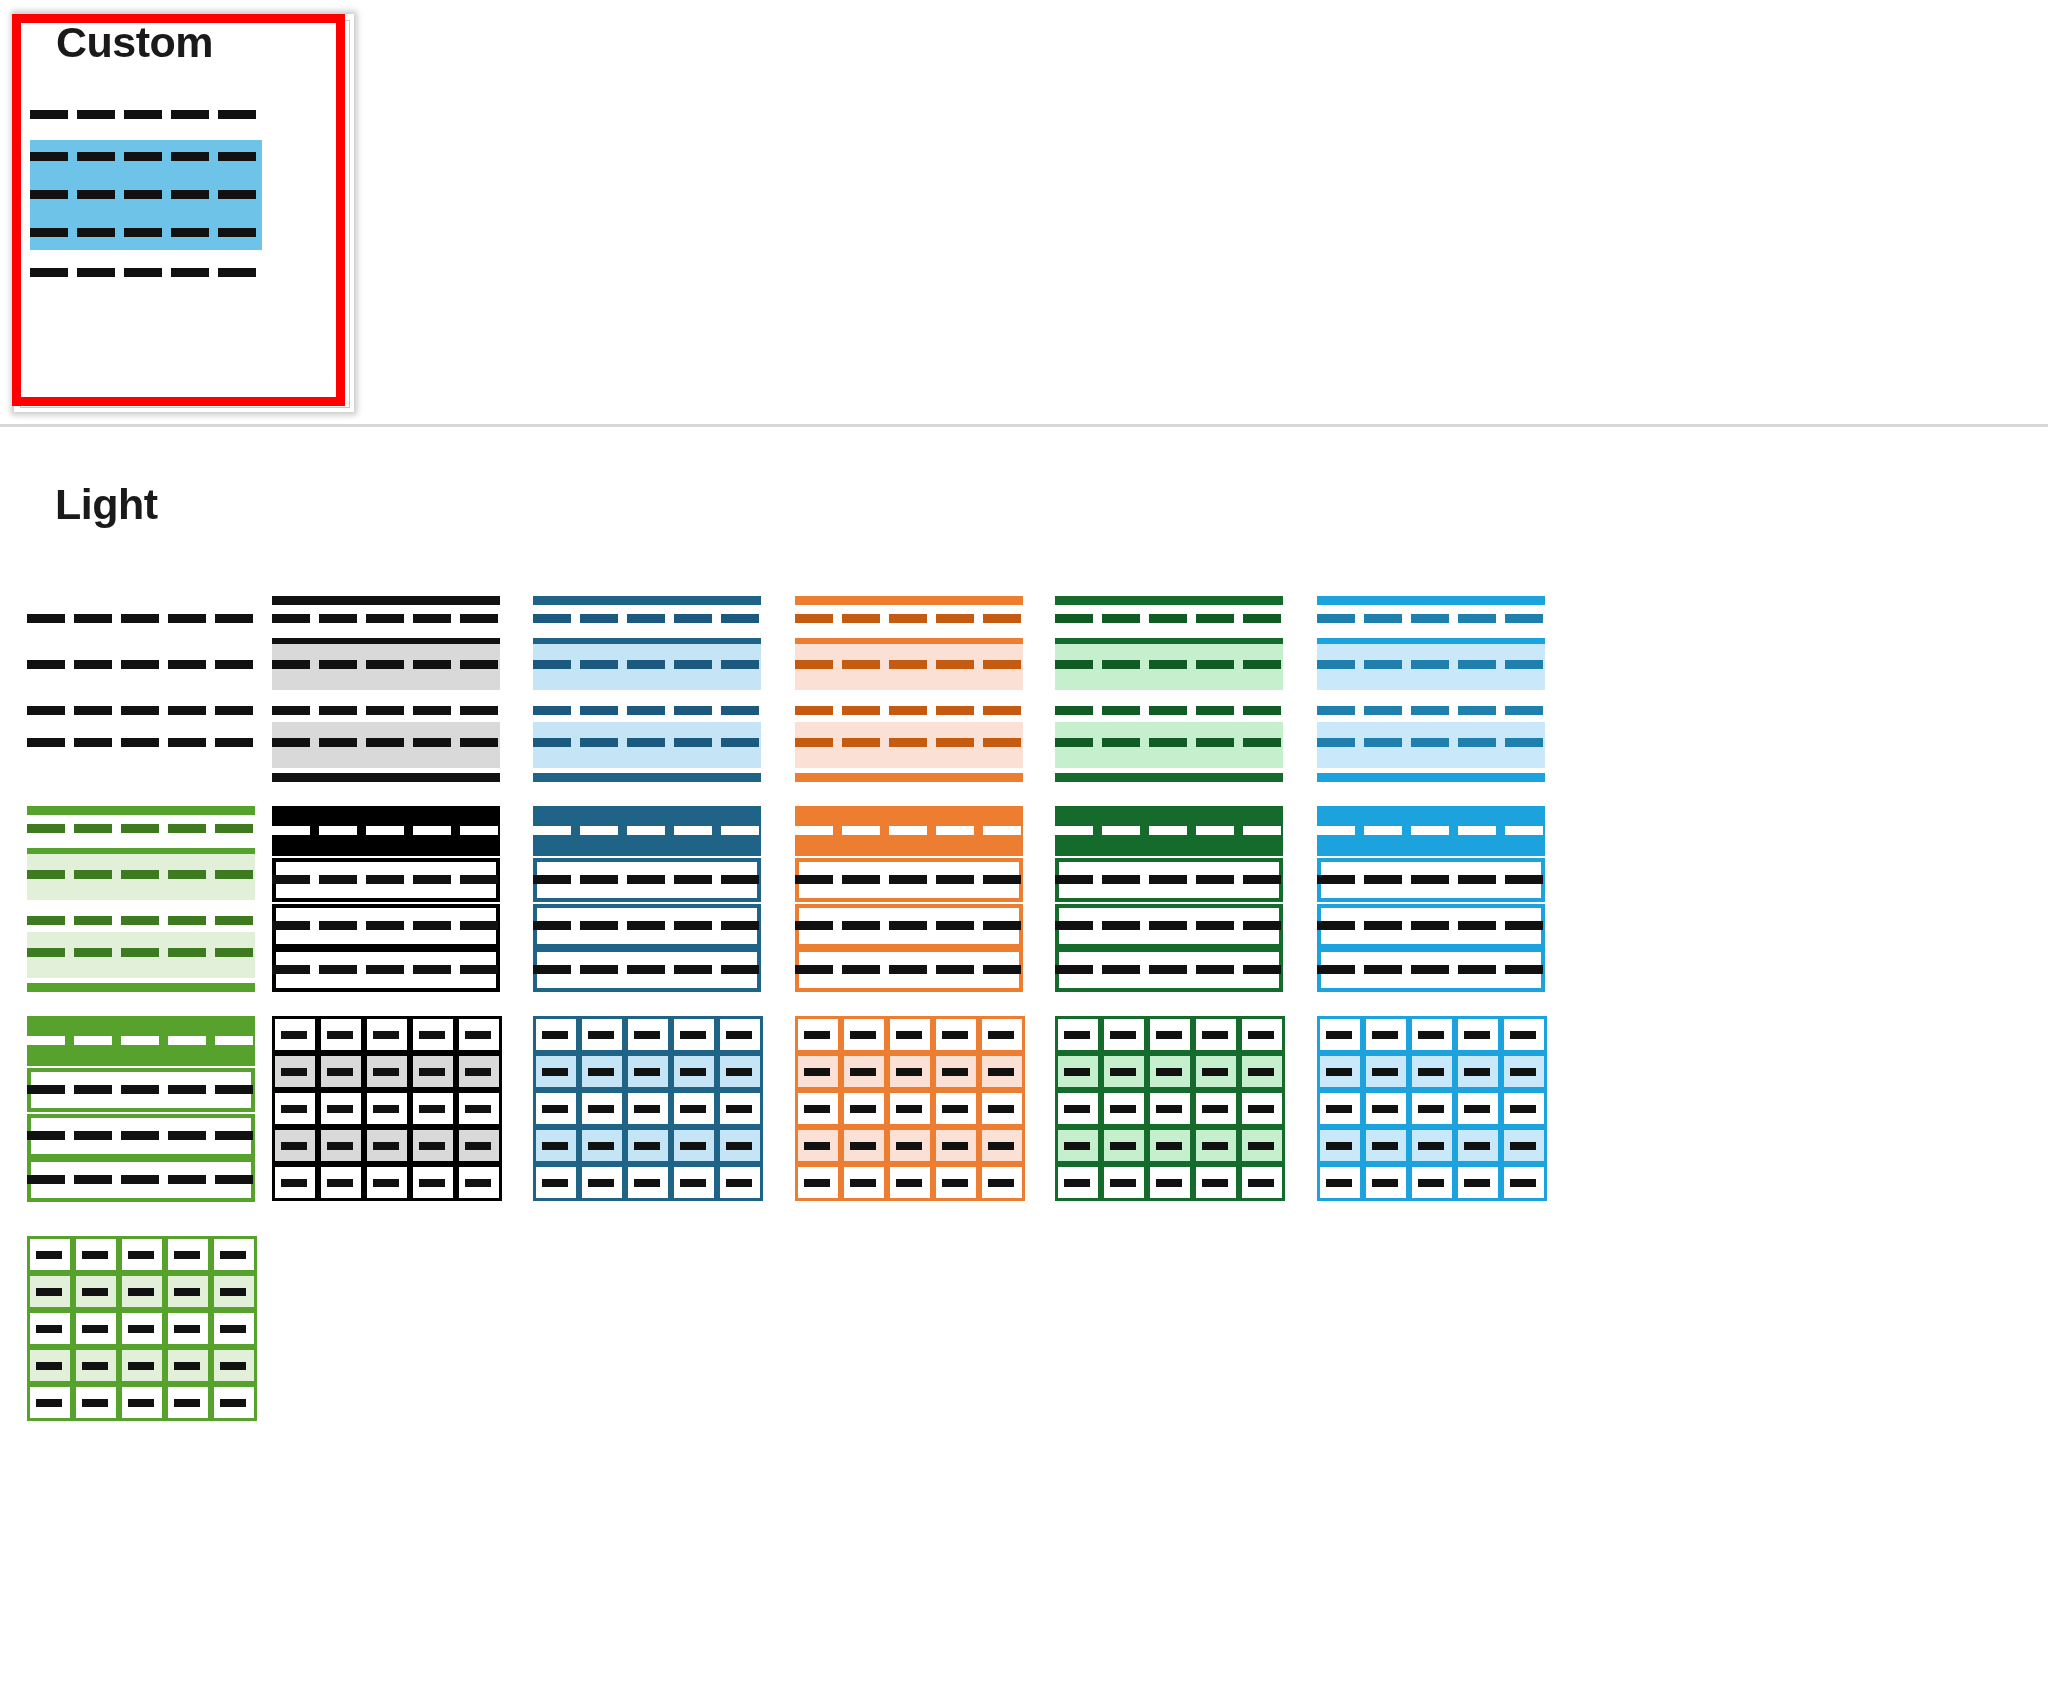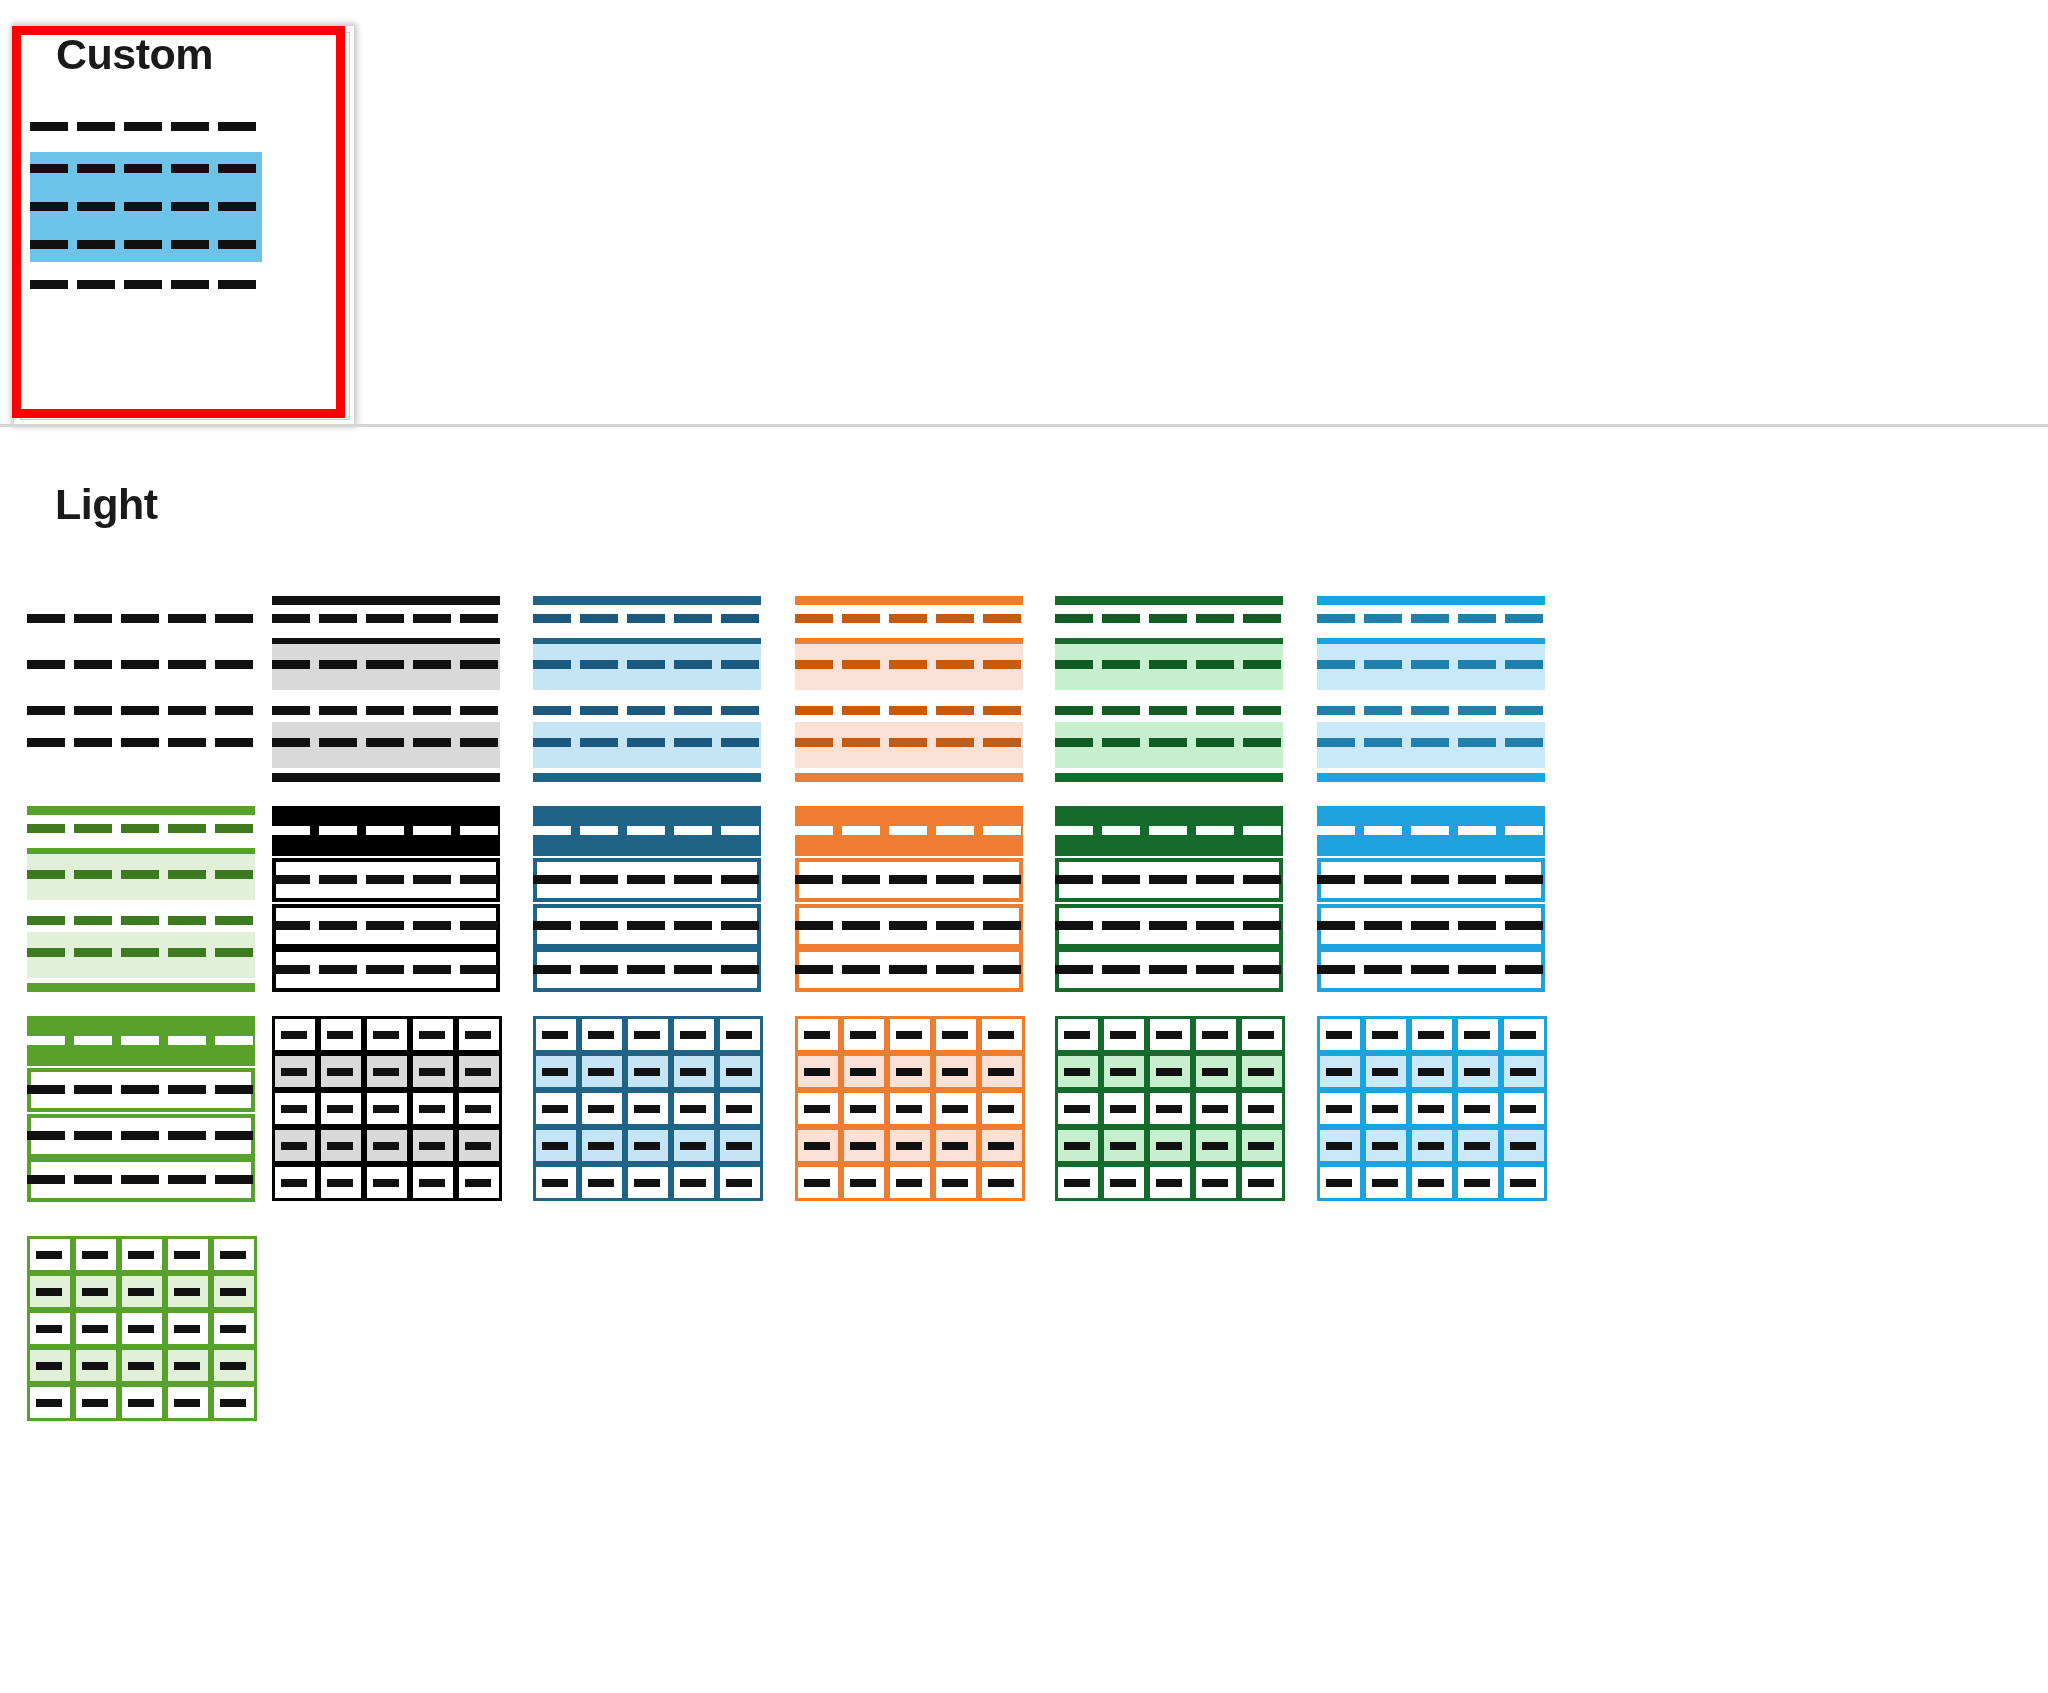--- a/index.html
+++ b/index.html
@@ -6,21 +6,21 @@
   body{
     width:2048px;height:1693px;
     background:#ffffff;
     font-family:"Liberation Sans", sans-serif;
     position:relative;
     overflow:hidden;
   }
 
   
   #custom-section{
-    position:absolute; left:0; top:12px; width:2048px; height:440px;
+    position:absolute; left:0; top:0; width:2048px; height:440px;
   }
   #custom-tile-wrap{
     position:absolute; left:6px; top:6px; width:345px; height:405px;
   }
   
   #custom-tile-shadow{
     position:absolute; left:8px; top:8px; width:340px; height:398px;
     background:#ffffff;
     box-shadow:0 0 6px 3px rgba(0,0,0,0.22);
   }

